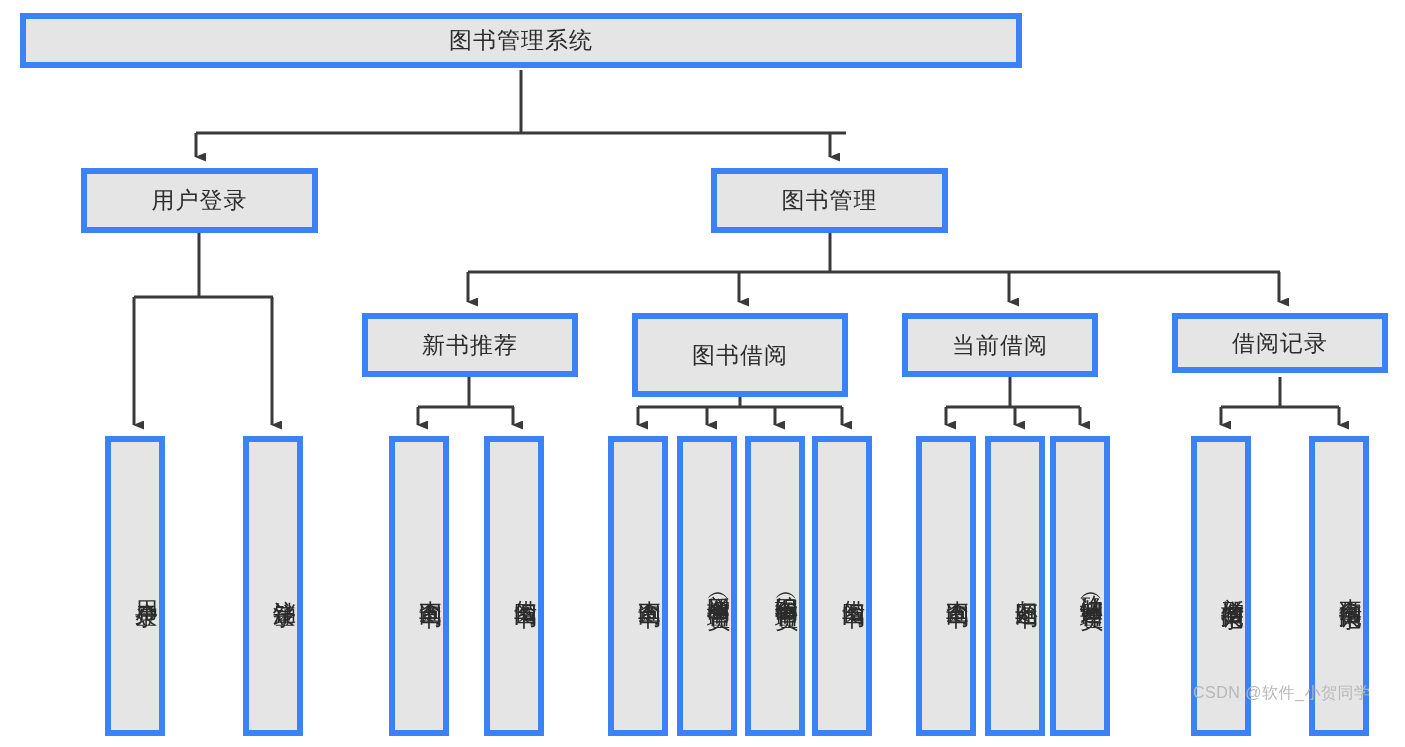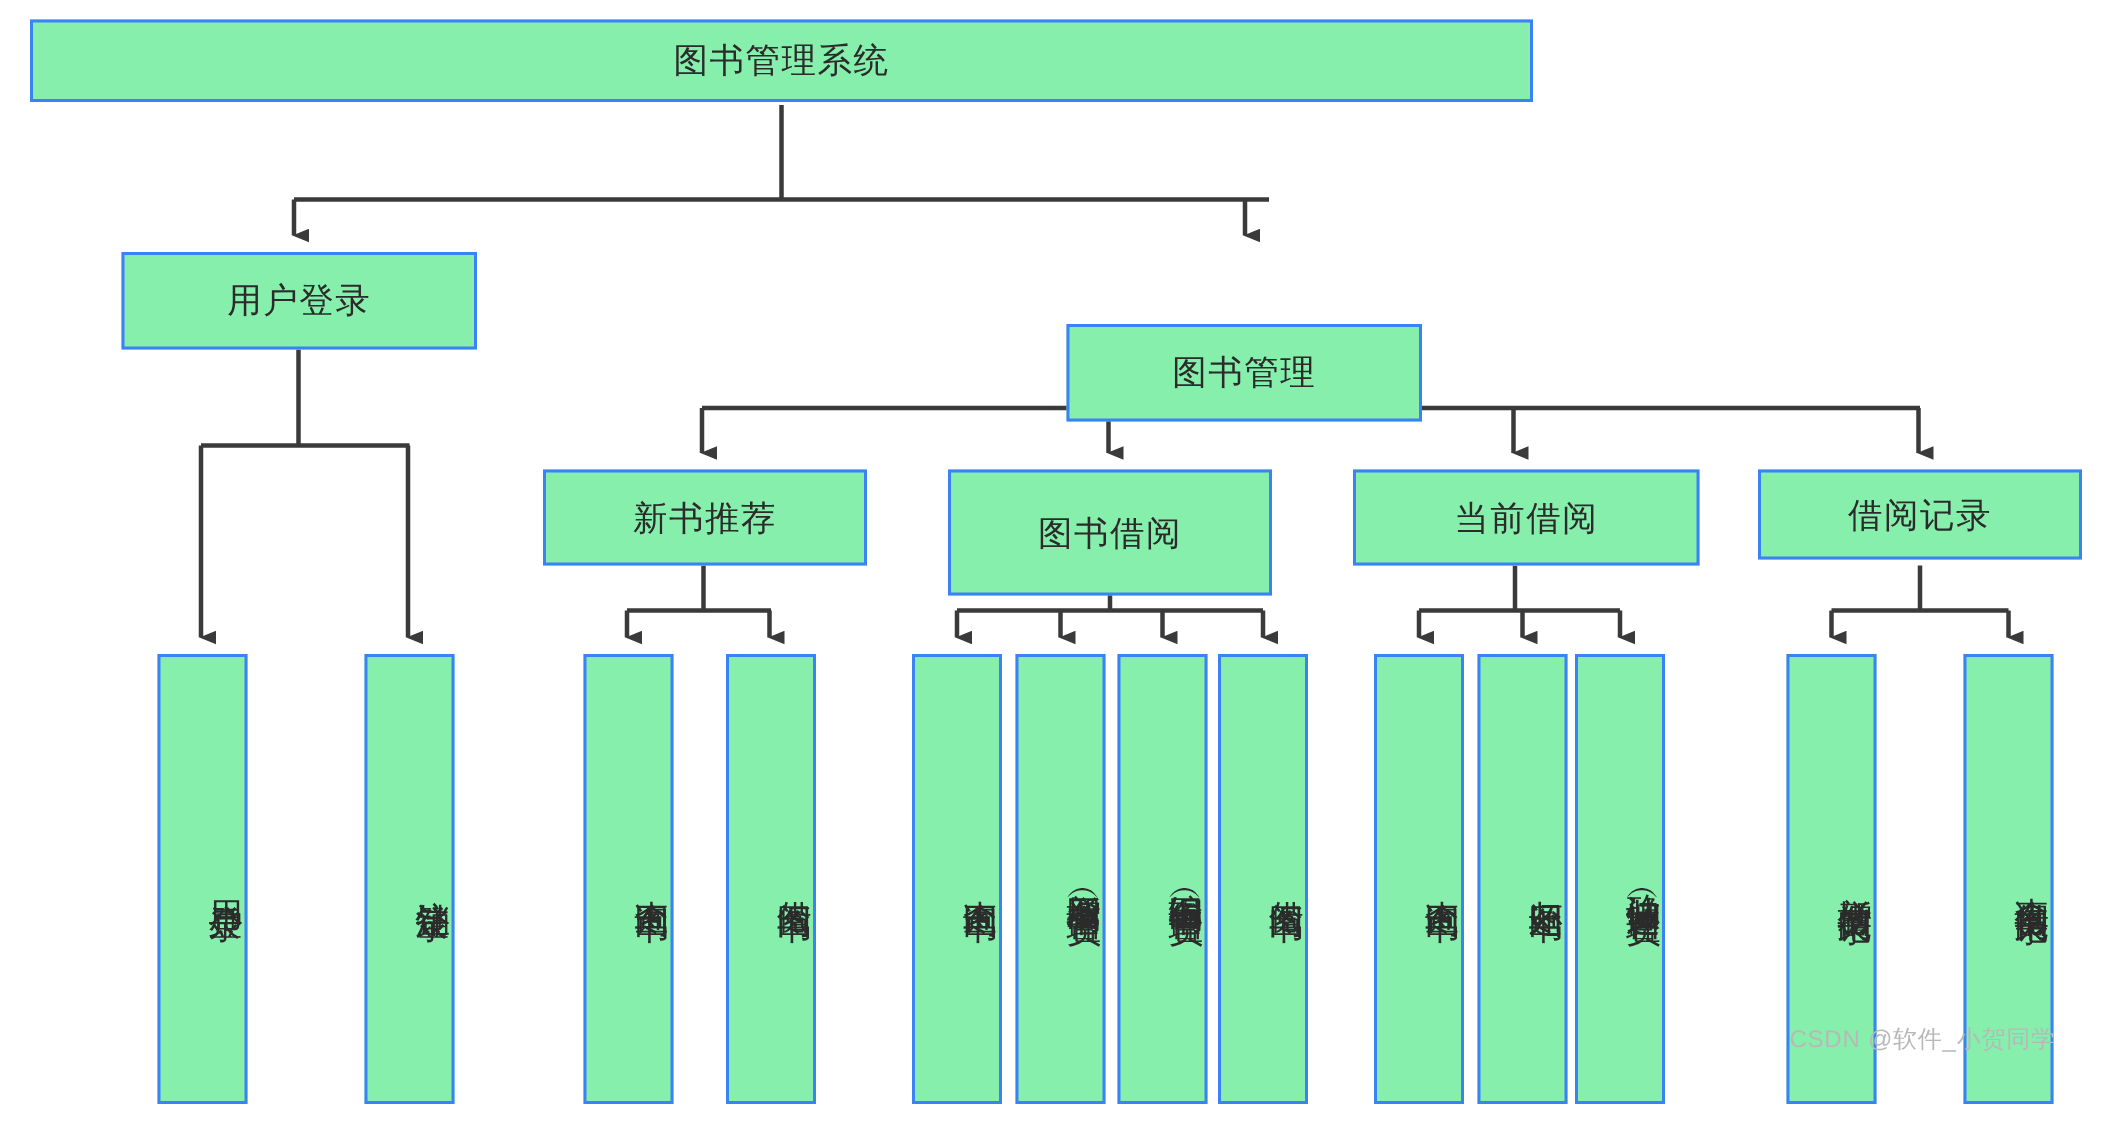--- a/index.html
+++ b/index.html
@@ -8,22 +8,22 @@
     background:#ffffff;
     font-family:"Liberation Sans","DejaVu Sans",sans-serif;
     overflow:hidden;
     position:relative;
   }
   #canvas{position:absolute;left:0;top:0;width:1405px;height:747px;}
   svg.links{position:absolute;left:0;top:0;width:1405px;height:747px;pointer-events:none;}
   .node{
     position:absolute;
     box-sizing:border-box;
-    background:#86efac;
-    border:2px solid #3b82f6;
+    background:#e5e5e5;
+    border:6px solid #3b82f6;
     display:flex;
     align-items:center;
     justify-content:center;
     color:#2b2b2b;
   }
   .node.horiz{
     font-size:23px;
     letter-spacing:1px;
     padding:0 6px;
   }
@@ -108,31 +108,31 @@
     </g>
   </svg>
 
   <div class="node horiz" style="left:20px;top:13px;width:1002px;height:55px;">
     <span>图书管理系统</span>
   </div>
 
   <div class="node horiz" style="left:81px;top:168px;width:237px;height:65px;">
     <span>用户登录</span>
   </div>
-  <div class="node horiz" style="left:711px;top:168px;width:237px;height:65px;margin-top:48px;">
+  <div class="node horiz" style="left:711px;top:168px;width:237px;height:65px;">
     <span>图书管理</span>
   </div>
 
   <div class="node horiz" style="left:362px;top:313px;width:216px;height:64px;font-family:Liberation Serif, serif;">
     <span>新书推荐</span>
   </div>
   <div class="node horiz" style="left:632px;top:313px;width:216px;height:84px;">
     <span>图书借阅</span>
   </div>
-  <div class="node horiz" style="left:902px;top:313px;width:231px;height:64px;">
+  <div class="node horiz" style="left:902px;top:313px;width:196px;height:64px;">
     <span>当前借阅</span>
   </div>
   <div class="node horiz" style="left:1172px;top:313px;width:216px;height:60px;">
     <span>借阅记录</span>
   </div>
 
   <div class="node vert" style="left:105px;top:436px;width:60px;height:300px;">
     <span class="vtxt">用户登录</span>
   </div>
   <div class="node vert" style="left:243px;top:436px;width:60px;height:300px;">

